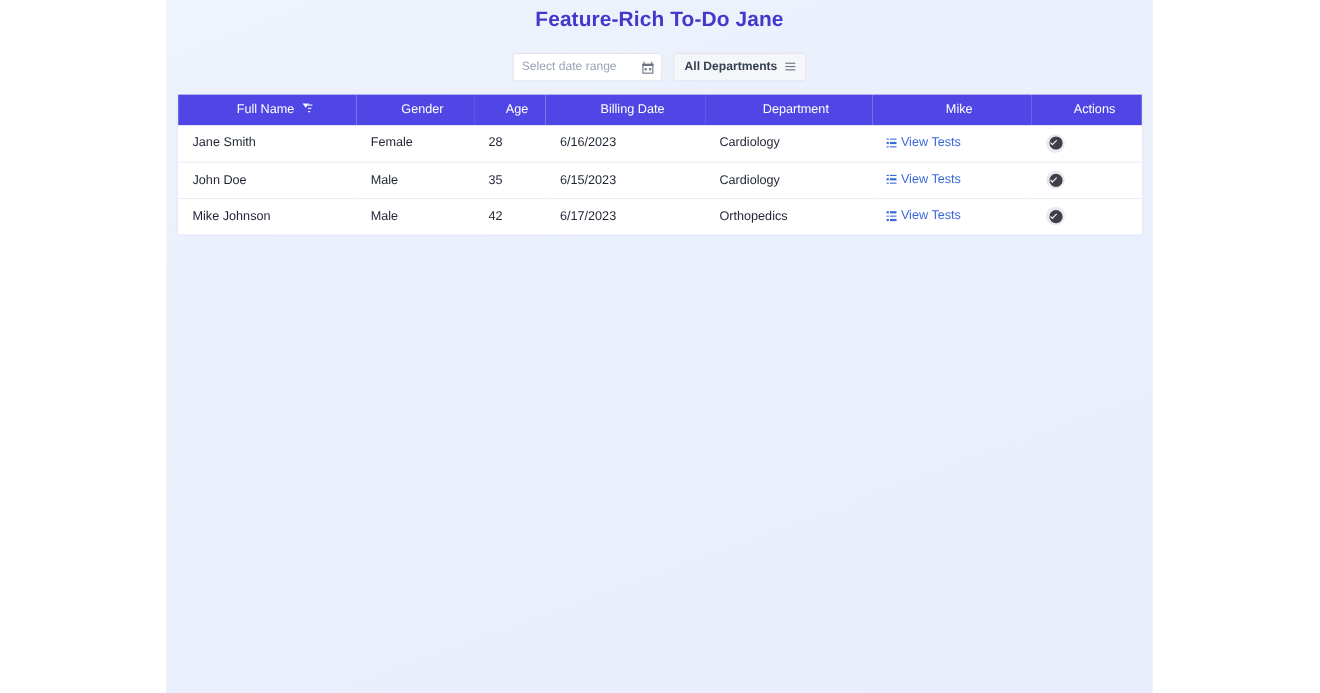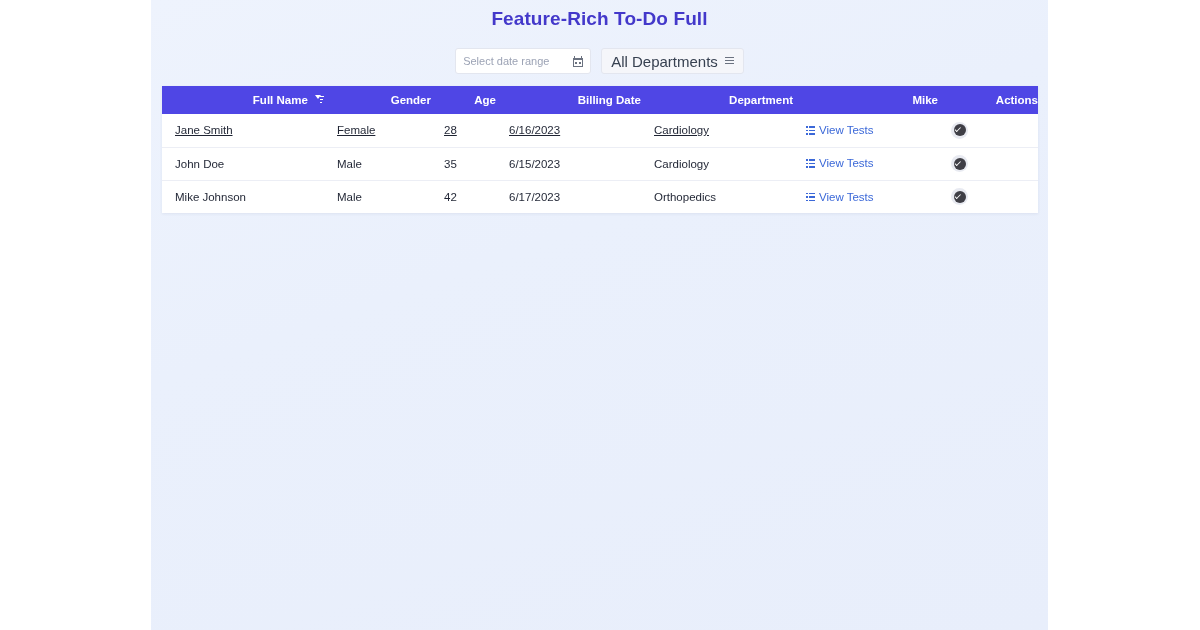--- a/index.html
+++ b/index.html
@@ -89,23 +89,23 @@
     height: 26px;
     background: #f5f6fa;
     border: 1px solid #e3e6ef;
     border-radius: 3px;
     display: flex;
     align-items: center;
     gap: 7px;
     padding: 0 9px;
   }
   .dept-label {
-    font-size: 15px;
+    font-size: 11px;
     color: #374151;
-    font-weight: normal;
+    font-weight: bold;
     line-height: 1;
   }
   .list-icon {
     width: 9px;
     height: 10px;
     position: relative;
     flex: none;
   }
   .list-icon i {
     position: absolute;
@@ -124,39 +124,39 @@
     top: 86px;
     width: 876px;
     border-collapse: collapse;
     background: #ffffff;
     box-shadow: 0 1px 3px rgba(30,40,90,0.07);
   }
   table.grid thead th {
     background: #4f46e5;
     color: #ffffff;
     font-size: 11.5px;
-    font-weight: bold;
-    text-align: right;
+    font-weight: normal;
+    text-align: center;
     height: 28px;
     padding: 0 0 0 13px;
     vertical-align: middle;
     white-space: nowrap;
   }
   table.grid thead th.actions-h { padding-left: 14px; }
   table.grid tbody td {
     font-size: 11.5px;
     color: #1f2433;
     height: 33px;
     padding: 0 0 0 13px;
     border-top: 1px solid #eceef5;
     vertical-align: middle;
     white-space: nowrap;
     background: #ffffff;
   }
-  table.grid tbody tr:first-child td { border-top: none; text-decoration: underline; }
+  table.grid tbody tr:first-child td { border-top: none; }
   .col-name { width: 162px; }
   .col-gender { width: 107px; }
   .col-age { width: 65px; }
   .col-date { width: 145px; }
   .col-dept { width: 152px; margin-top: 32px; }
   .col-tests { width: 145px; }
   .col-actions { width: 100px; }
 
   .sort-icon {
     display: inline-block;
@@ -251,21 +251,21 @@
     transform: rotate(-45deg);
     transform-origin: left bottom;
   }
 </style>
 </head>
 <body>
 
 <div class="page">
   <div class="app-canvas">
 
-    <div class="app-title">Feature-Rich To-Do Full</div>
+    <div class="app-title">Feature-Rich To-Do Jane</div>
 
     <div class="controls">
 
       <div class="date-range">
         <span class="date-range-text">Select date range</span>
         <span class="cal-icon">
           <i class="frame"></i>
             <i class="top"></i>
             <i class="p1"></i>
             <i class="p2"></i>

